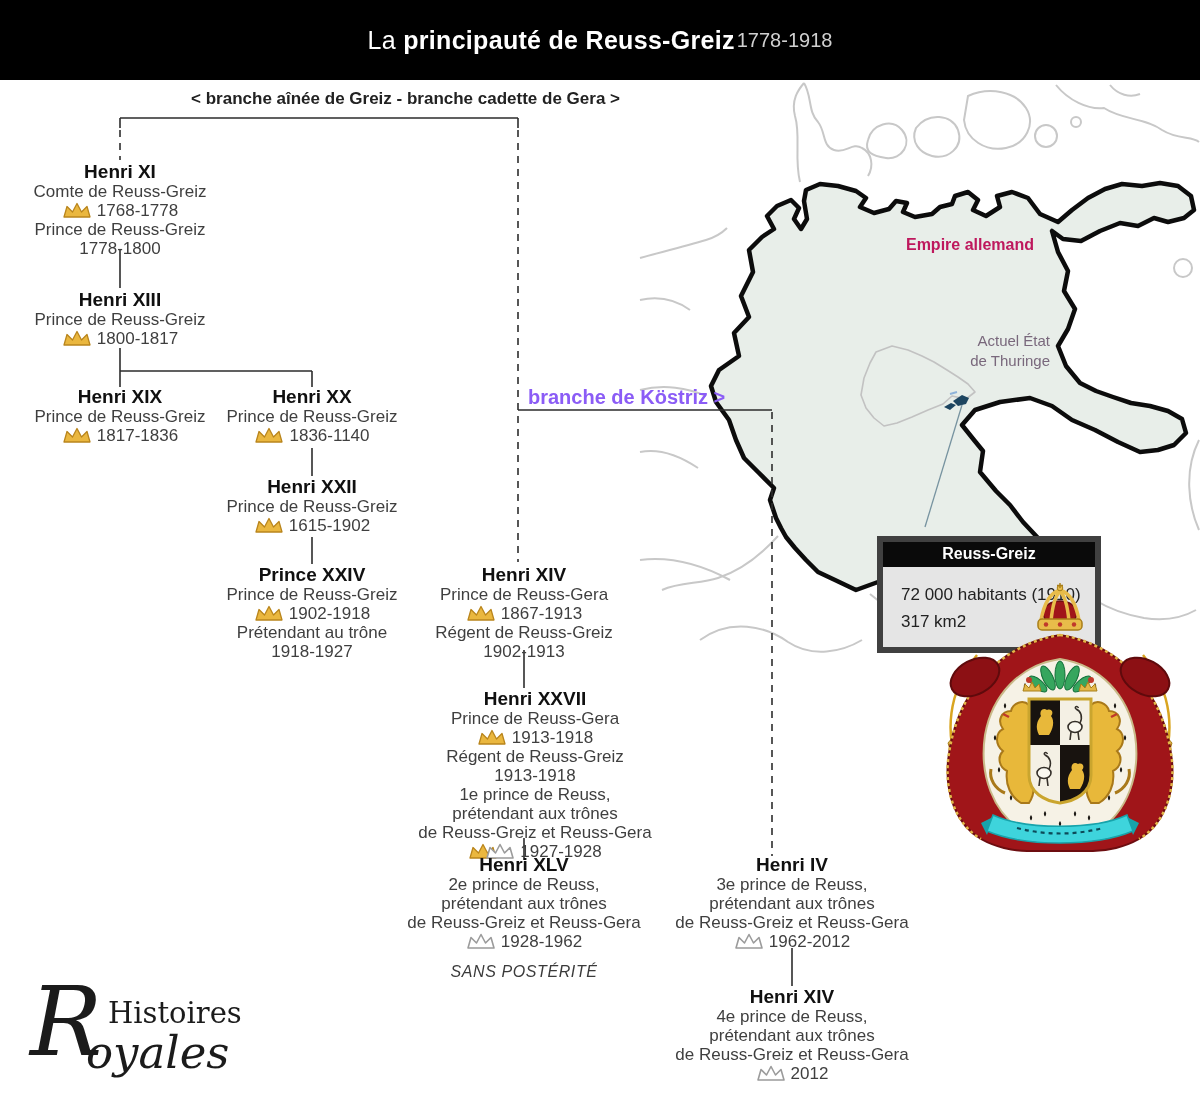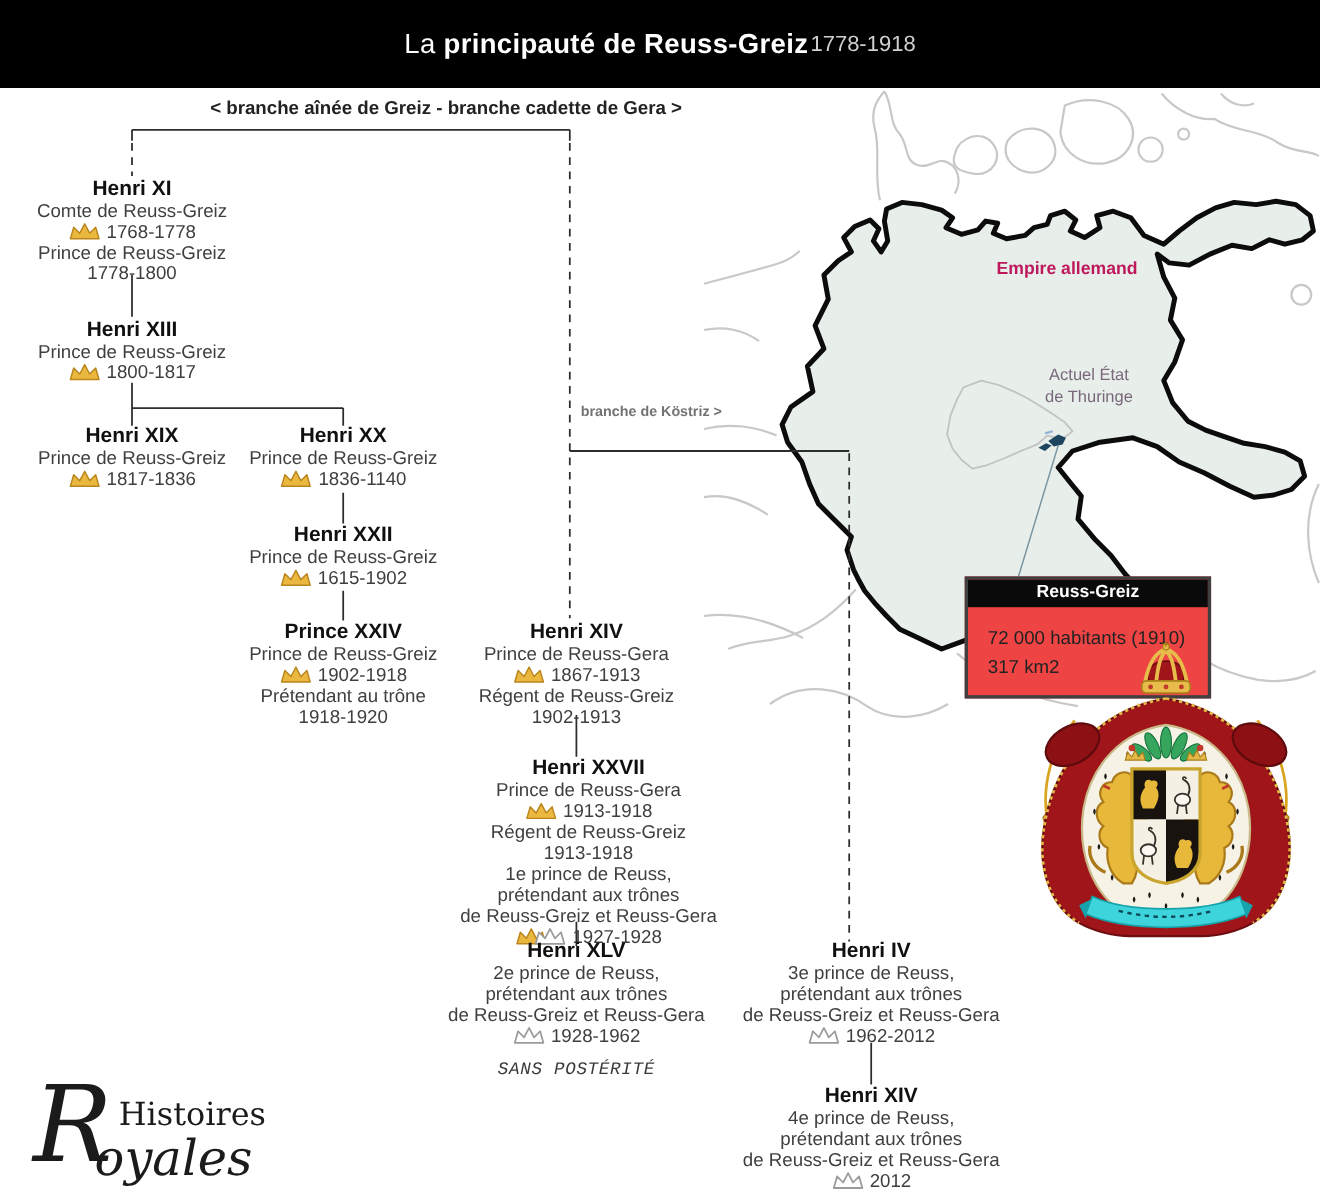--- a/index.html
+++ b/index.html
@@ -8,42 +8,42 @@
   
   .header{position:absolute;left:0;top:0;width:1200px;height:80px;background:#000;z-index:10;
           display:flex;flex-direction:row;align-items:center;justify-content:center;gap:2px;}
   .header .title{font-size:25px;color:#fff;letter-spacing:.3px;}
   .header .title b{font-weight:bold;}
   .header .subtitle{font-size:20px;color:#d0d0d0;}
   
   .map-svg{position:absolute;left:630px;top:78px;width:570px;height:600px;z-index:1;}
   .map-label-country{position:absolute;left:880px;top:236px;width:180px;text-align:center;
           font-weight:bold;font-size:16px;color:#be185d;z-index:2;}
-  .map-label-region{position:absolute;left:930px;top:331px;width:120px;text-align:center;
+  .map-label-region{position:absolute;left:930px;top:331px;width:120px;text-align:right;
           font-size:15px;line-height:20px;color:#79687c;z-index:2;}
   
-  .infobox{position:absolute;left:877px;top:524px;width:224px;z-index:6;
-           background:#ef4444;border:3px solid #404040;box-sizing:border-box;}
+  .infobox{position:absolute;left:877px;top:536px;width:224px;z-index:6;
+           background:#e5e5e5;border:6px solid #404040;box-sizing:border-box;}
   .infobox-header{background:#0a0a0a;color:#fff;font-weight:bold;font-size:16px;
            text-align:center;padding:3px 0 4px;}
   .infobox-body{padding:14px 10px 12px 18px;font-size:17px;color:#222;line-height:27px;}
   
   .connectors{position:absolute;left:0;top:0;width:1200px;height:1093px;z-index:3;pointer-events:none;}
   .connectors .solid{stroke:#2d2d2d;stroke-width:1.6;fill:none;}
   .connectors .dashed{stroke:#2d2d2d;stroke-width:1.6;fill:none;stroke-dasharray:7 6;}
   
   .branch-top{position:absolute;left:20px;top:89px;width:600px;text-align:right;
               font-size:17px;font-weight:bold;color:#222;z-index:4;}
-  .branch-kostriz{position:absolute;left:528px;top:366px;font-size:13px;font-weight:bold;color:#737373;z-index:4;}
+  .branch-kostriz{position:absolute;left:528px;top:386px;font-size:20px;font-weight:bold;color:#8b5cf6;z-index:4;}
   
   .person{position:absolute;text-align:center;z-index:4;}
   .p-name{font-size:19px;font-weight:bold;color:#101010;line-height:20px;}
   .p-line{font-size:17px;color:#3f3f3f;line-height:19px;
           display:flex;justify-content:center;align-items:center;gap:5px;}
-  .p-note{font-size:16px;font-style:italic;color:#3a3a3a;letter-spacing:.6px;margin-top:12px;font-family:Liberation Mono, monospace;}
+  .p-note{font-size:16px;font-style:italic;color:#3a3a3a;letter-spacing:.6px;margin-top:12px;}
   .crown{width:30px;height:19px;flex:0 0 auto;}
   .crown-overlap{margin-left:-18px;}
   
   .logo{position:absolute;left:30px;top:988px;width:215px;height:100px;color:#1b1b1b;z-index:4;}
   .logo-r{position:absolute;left:0;top:-14px;font-family:"DejaVu Serif",serif;font-style:italic;
           font-size:96px;line-height:1;}
   .logo-histoires{position:absolute;left:78px;top:8px;font-family:"DejaVu Serif",serif;font-size:29px;}
   .logo-oyales{position:absolute;left:56px;top:38px;font-family:"DejaVu Serif",serif;
           font-style:italic;font-size:45px;}
   
@@ -213,21 +213,21 @@
   <div class="person" style="left:175px;top:565px;width:274px;">
     <div class="p-name">Prince XXIV</div>
     <div class="p-line">Prince de Reuss-Greiz</div>
     <div class="p-line">
         <svg class="crown">
           <use href="#crownG"></use>
         </svg>
         <span>1902-1918</span>
       </div>
     <div class="p-line">Prétendant au trône</div>
-    <div class="p-line">1918-1920</div>
+    <div class="p-line">1918-1927</div>
   </div>
 
   <div class="person" style="left:374px;top:565px;width:300px;">
     <div class="p-name">Henri XIV</div>
     <div class="p-line">Prince de Reuss-Gera</div>
     <div class="p-line">
         <svg class="crown">
           <use href="#crownG"></use>
         </svg>
         <span>1867-1913</span>

